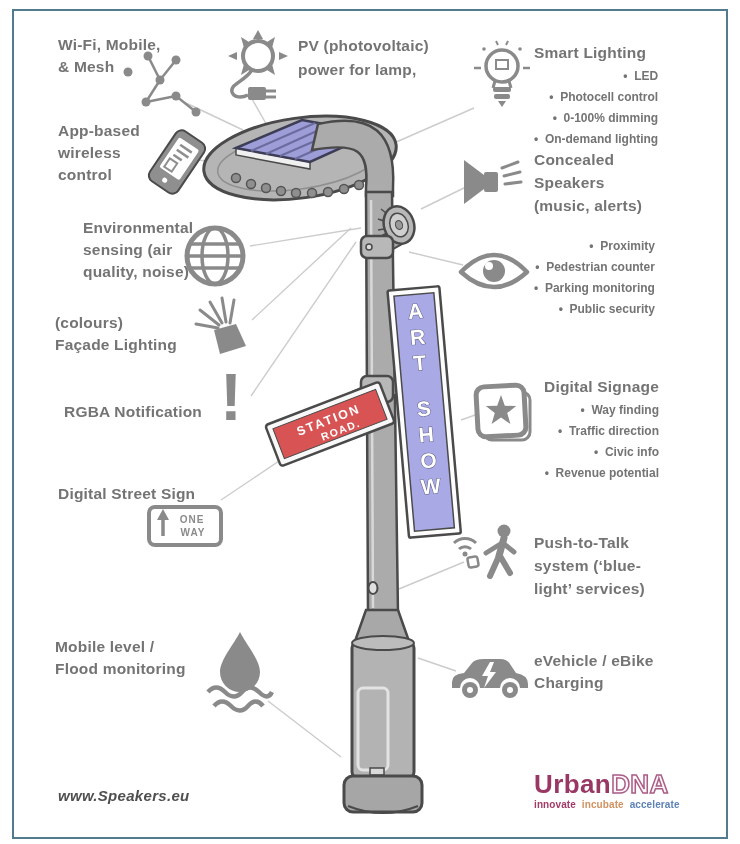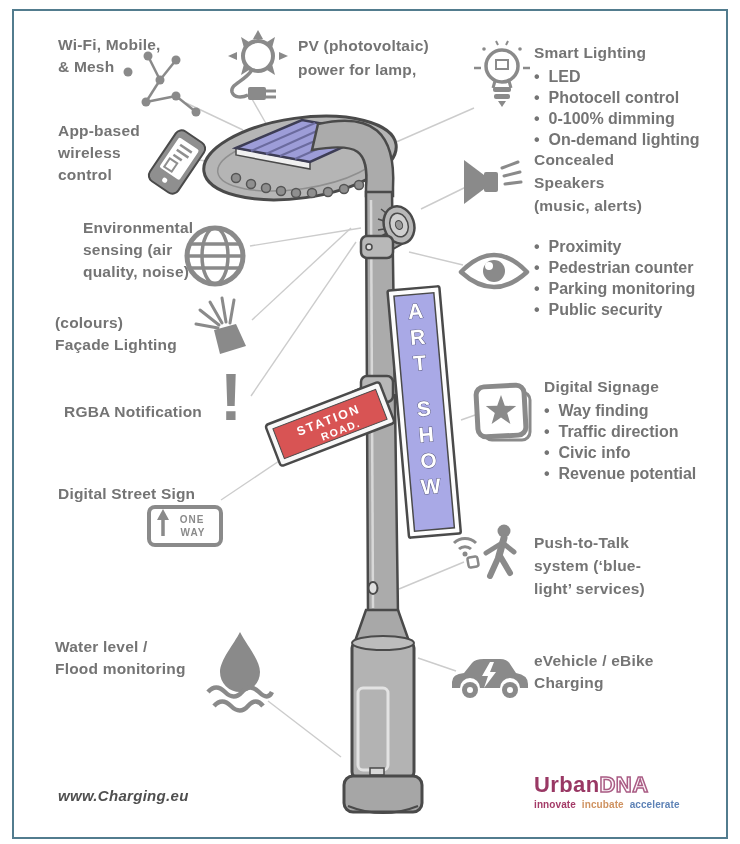--- a/index.html
+++ b/index.html
@@ -6,27 +6,27 @@
   .page{position:relative;width:740px;height:844px;background:#ffffff;overflow:hidden;
         font-family:"Liberation Sans",sans-serif;}
   .frame{position:absolute;left:12px;top:9px;right:12px;bottom:5px;border:2px solid #527c8e;}
   .art{position:absolute;left:0;top:0;width:740px;height:844px;}
   .icon{position:absolute;}
   .callout{position:absolute;color:#747474;font-weight:bold;}
   .callout .t{font-size:15.5px;line-height:22px;letter-spacing:0.2px;white-space:nowrap;}
   .lh24 .t{line-height:24px;}
   .lh23 .t{line-height:23px;}
   .callout .ttl{font-size:15.5px;line-height:22px;letter-spacing:0.2px;white-space:nowrap;margin-bottom:2px;margin-top:8px;}
-  .callout .b{font-size:16px;line-height:21px;white-space:nowrap;}
+  .callout .b{font-size:12px;line-height:21px;white-space:nowrap;text-align:right;}
   .callout .b::before{content:"\2022\00a0\00a0";}
   .excl{position:absolute;left:220px;top:364px;font-size:66px;font-weight:900;color:#8a8a8a;line-height:1;}
   .website{position:absolute;left:58px;top:787px;font-style:italic;font-weight:bold;
            font-size:15px;color:#4f4f4f;letter-spacing:0.3px;}
   .logo{position:absolute;left:534px;top:771px;}
-  .logo .brand{font-size:22px;font-weight:bold;letter-spacing:0.4px;line-height:27px;white-space:nowrap;}
+  .logo .brand{font-size:26px;font-weight:bold;letter-spacing:0.4px;line-height:27px;white-space:nowrap;}
   .logo .outline{-webkit-text-stroke:1.5px #aa5d85;color:#fdf6fa;}
   .logo .tagline{font-size:10px;font-weight:bold;letter-spacing:0.1px;margin-top:1px;white-space:nowrap;}
   .logo .tagline span{margin-right:3px;}
   svg text{font-family:"Liberation Sans",sans-serif;}
 </style>
 </head>
 <body>
 
 <div class="page">
   <div class="frame" style="border-color: rgb(82, 124, 142);"></div>
@@ -368,30 +368,30 @@
     <div class="t">Digital Street Sign</div>
   </div>
 
   <div class="callout lh23" style="left:534px;top:531px;">
     <div class="t">Push-to-Talk</div>
     <div class="t">system (‘blue-</div>
     <div class="t">light’ services)</div>
   </div>
 
   <div class="callout" style="left:55px;top:636px;">
-    <div class="t">Water level /</div>
+    <div class="t">Mobile level /</div>
     <div class="t">Flood monitoring</div>
   </div>
 
   <div class="callout" style="left:534px;top:650px;">
     <div class="t">eVehicle / eBike</div>
     <div class="t">Charging</div>
   </div>
 
-  <div class="website">www.Charging.eu</div>
+  <div class="website">www.Speakers.eu</div>
 
   <div class="logo">
     <div class="brand">
       <span class="solid" style="color: rgb(153, 56, 100);">Urban</span><span class="outline">DNA</span>
     </div>
     <div class="tagline">
       <span style="color: rgb(164, 58, 103);">innovate</span>
       <span style="color: rgb(207, 146, 96);">incubate</span>
       <span style="color: rgb(93, 130, 182); margin-top: 26px;">accelerate</span>
     </div>

